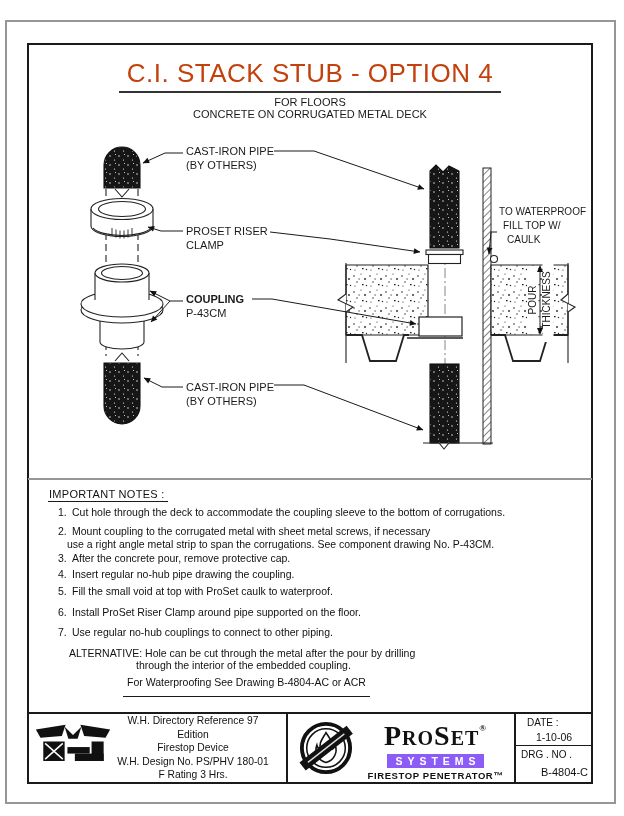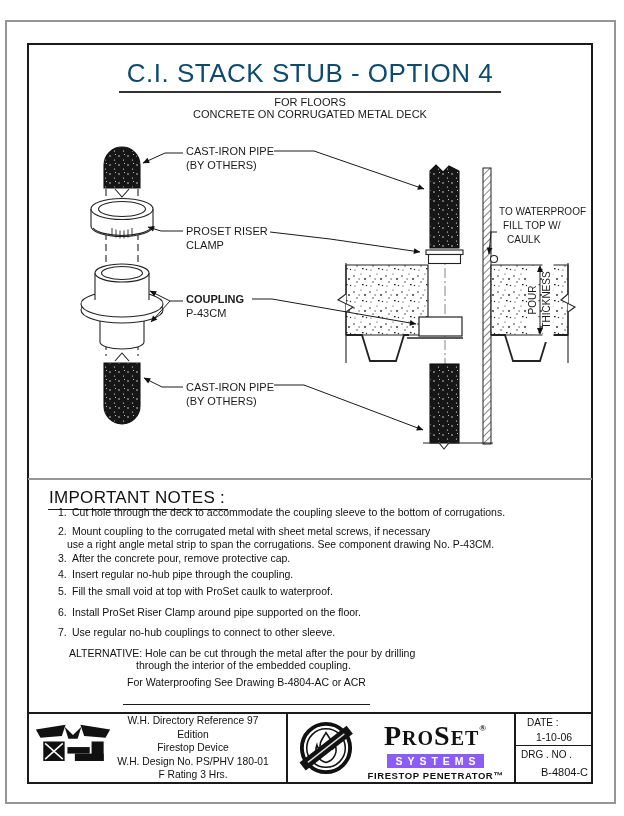--- a/index.html
+++ b/index.html
@@ -7,43 +7,43 @@
   body { width:624px; height:816px; font-family:"Liberation Sans", sans-serif; color:#111; }
   .sheet { position:relative; width:624px; height:816px; background:#fff; overflow:hidden; }
 
   .outer-border { position:absolute; left:5px; top:20px; width:611px; height:784px;
                   border:2px solid #969696; }
   .inner-border { position:absolute; left:27px; top:43px; width:566px; height:741px;
                   border:2px solid #1a1a1a; }
 
   
   .header { position:absolute; left:27px; top:58px; width:566px; text-align:center; }
-  .main-title { display:inline-block; font-size:26px; letter-spacing:0.5px; color:#0c4a6e;
+  .main-title { display:inline-block; font-size:26px; letter-spacing:0.5px; color:#c2410c;
                 border-bottom:2px solid #333; padding:0 8px 2px 8px; white-space:nowrap; }
   .subtitle { margin-top:3px; font-size:11px; line-height:12px; color:#1a1a1a; }
 
   
   .diagram { position:absolute; left:27px; top:118px; width:566px; height:360px; }
   .diagram text { font-family:"Liberation Sans", sans-serif; fill:#1a1a1a; }
   .lbl  { font-size:11px; }
   .lblb { font-size:11px; font-weight:bold; }
   .lbls { font-size:10px; }
 
   
   .notes { position:absolute; left:28px; top:478px; width:564px; height:234px;
            border-top:2px solid #969696; font-size:10.5px; }
-  .notes-heading { position:absolute; left:20px; top:8px; font-size:17px; letter-spacing:0.3px;
+  .notes-heading { position:absolute; left:20px; top:8px; font-size:11px; letter-spacing:0.3px;
                    border-bottom:1.2px solid #1a1a1a; padding:0 3px 1px 1px; }
   .note { position:absolute; left:30px; white-space:nowrap; }
   .nnum { display:inline-block; width:14px; }
   .note.cont { left:39px; }
   .alt1 { position:absolute; left:41px;  top:167px; white-space:nowrap; }
   .alt2 { position:absolute; left:108px; top:179px; white-space:nowrap; }
   .wref { position:absolute; left:95px;  top:196px; white-space:nowrap;
-          border-bottom:1.2px solid #1a1a1a; padding:0 4px 16px 4px; }
+          border-bottom:1.2px solid #1a1a1a; padding:0 4px 8px 4px; }
 
   
   .titleblock { position:absolute; left:28px; top:712px; width:564px; height:70px;
                 border-top:2px solid #1a1a1a; display:flex; }
   .tb-cell1 { width:258px; display:flex; align-items:center; }
   .tb-cell2 { width:228px; border-left:2px solid #1a1a1a; display:flex; align-items:center;
               justify-content:center; gap:15px; }
   .tb-cell3 { flex:1; border-left:2px solid #1a1a1a; font-size:10px; position:relative; }
   .wh-logo { width:78px; flex:0 0 78px; margin-left:6px; }
   .wh-text { flex:1; text-align:center; font-size:10.3px; line-height:13.5px; padding-right:12px; }
@@ -210,30 +210,30 @@
     <div class="note" style="top:45px">
       <span class="nnum">2.</span><span>Mount coupling to the corrugated metal with sheet metal screws, if necessary</span>
     </div>
     <div class="note cont" style="top:58px">
       <span>use a right angle metal strip to span the corrugations. See component drawing No. P-43CM.</span>
     </div>
     <div class="note" style="top:72px">
       <span class="nnum">3.</span><span>After the concrete pour, remove protective cap.</span>
     </div>
     <div class="note" style="top:88px">
-      <span class="nnum">4.</span><span>Insert regular no-hub pipe through the coupling.</span>
+      <span class="nnum">4.</span><span>Insert regular no-hub pipe drawing the coupling.</span>
     </div>
     <div class="note" style="top:105px">
       <span class="nnum">5.</span><span>Fill the small void at top with ProSet caulk to waterproof.</span>
     </div>
     <div class="note" style="top:126px">
       <span class="nnum">6.</span><span>Install ProSet Riser Clamp around pipe supported on the floor.</span>
     </div>
     <div class="note" style="top:146px">
-      <span class="nnum">7.</span><span>Use regular no-hub couplings to connect to other sleeve.</span>
+      <span class="nnum">7.</span><span>Use regular no-hub couplings to connect to other piping.</span>
     </div>
 
     <div class="alt1">ALTERNATIVE: Hole can be cut through the metal after the pour by drilling</div>
     <div class="alt2">through the interior of the embedded coupling.</div>
     <div class="wref">For Waterproofing See Drawing B-4804-AC or ACR</div>
   </div>
 
   <div class="titleblock">
 
     <div class="tb-cell1">

